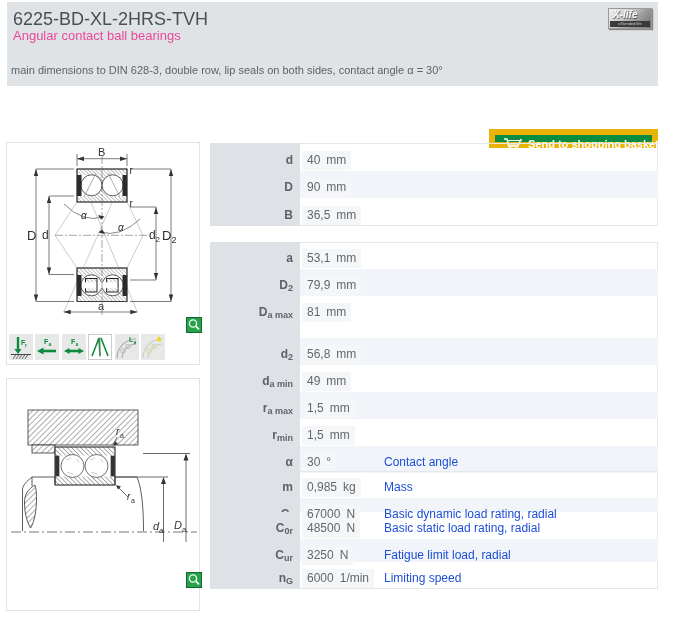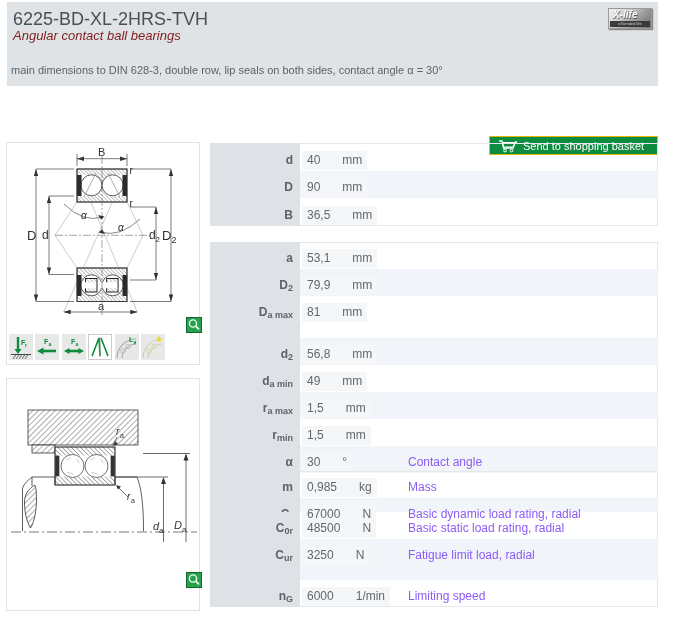--- a/index.html
+++ b/index.html
@@ -1,37 +1,37 @@
 <!DOCTYPE html>
 <html><head>
 <meta charset="utf-8">
 <style>
 * { margin:0; padding:0; box-sizing:border-box; }
 html,body { width:687px; height:619px; background:#fff; font-family:"Liberation Sans", sans-serif; position:relative; overflow:hidden; }
 .abs { position:absolute; }
 
 #header { left:7px; top:2px; width:651px; height:84px; background:#dfe3e6; }
 #title { left:13px; top:9px; font-size:18px; color:#4a4f54; }
-#subtitle { left:13px; top:28px; font-size:13px; color:#7f1d1d;font-style:italic; }
+#subtitle { left:13px; top:28px; font-size:13px; color:#ec4899; }
 #maindim { left:11px; top:64px; font-size:11px; color:#5c6369; }
 
 #xlife { left:608px; top:8px; width:44px; height:21px; background:linear-gradient(135deg,#f2f2f2 0%,#cfcfcf 35%,#9a9a9a 65%,#6f6f6f 100%); box-shadow:1px 1px 1px #888; border:1px solid #9a9a9a; }
 #xlife .xt { position:absolute; left:4px; top:0px; font-size:10px; font-weight:bold; font-style:italic; color:#fdfdfd; text-shadow:0.5px 1px 1px #444; }
 #xlife .xb { position:absolute; left:1px; right:1px; bottom:1px; height:6px; background:#3a3a3a; color:#cfcfcf; font-size:4px; text-align:center; line-height:6px; overflow:hidden; }
 
-#basket { left:489px; top:136px; width:169px; height:19px; background:#0b8c3e; border:1px solid #eab308; color:#fff; font-size:11px; font-weight:normal; line-height:17px; white-space:nowrap; }
+#basket { left:489px; top:129px; width:169px; height:19px; background:#0b8c3e; border:6px solid #eab308; color:#fff; font-size:11px; font-weight:bold; line-height:17px; white-space:nowrap; }
 #basket .txt { position:absolute; left:33px; top:1px; }
 
 .block { left:210px; width:448px; outline:1px solid #e5e8ea; outline-offset:-1px; }
 .row { position:relative; width:100%; }
 .row .lab { position:absolute; left:0; top:0; bottom:0; width:90px; background:#dee2e6; color:#5c6268; font-size:12px; font-weight:bold; text-align:right; padding-right:7px; padding-top:3px; }
 .row .val { position:absolute; left:90px; top:0; bottom:0; right:0; color:#62686e; font-size:12px; padding-left:7px; padding-top:3px; }
-.row .unit { margin-left:22px; }
+.row .unit { margin-left:6px; }
 .vu { display:inline-block; background:#f4f6f8; margin-left:-5px; padding:0 5px; line-height:19px; }
-.row .desc { position:absolute; left:108px; top:3px; color:#8b5cf6; white-space:nowrap; }
+.row .desc { position:absolute; left:84px; top:3px; color:#1d4ed8; white-space:nowrap; }
 .row.alt .val { background:#f1f4f8; }
 sub { font-size:9px; vertical-align:baseline; position:relative; top:2px; line-height:0; }
 .lh { line-height:27px; }
 
 .dbox { background:#fff; border:1px solid #e2e2e2; }
 #box1 { left:6px; top:142px; width:194px; height:223px; }
 #box2 { left:6px; top:378px; width:194px; height:233px; }
 .mag { width:16px; height:16px; background:#27a14b; border:1px solid #13672c; }
 .icons { left:9px; top:334px; height:26px; }
 .icon { position:absolute; top:0; width:24px; height:26px; background:#e7e9e9; }
@@ -113,21 +113,21 @@
       <span class="val lh"><span class="vu">0,985<span class="unit">kg</span></span><span class="desc lh">Mass</span></span>
     </div>
 <div class="row alt" style="height:14px;">
       <span class="lab lh">C<sub>r</sub></span>
       <span class="val lh"><span class="vu">67000<span class="unit">N</span></span><span class="desc lh">Basic dynamic load rating, radial</span></span>
     </div>
 <div class="row" style="height:27px;border-radius:10px;">
       <span class="lab lh">C<sub>0r</sub></span>
       <span class="val lh"><span class="vu">48500<span class="unit">N</span></span><span class="desc lh">Basic static load rating, radial</span></span>
     </div>
-<div class="row alt" style="height:41px;">
+<div class="row alt" style="height:23px;">
       <span class="lab lh">C<sub>ur</sub></span>
       <span class="val lh"><span class="vu">3250<span class="unit">N</span></span><span class="desc lh">Fatigue limit load, radial</span></span>
     </div>
 <div class="row" style="height:27px;">
       <span class="lab lh">n<sub>G</sub></span>
       <span class="val lh"><span class="vu">6000<span class="unit">1/min</span></span><span class="desc lh">Limiting speed</span></span>
     </div>
 </div>
 
 <div id="box1" class="dbox abs">

